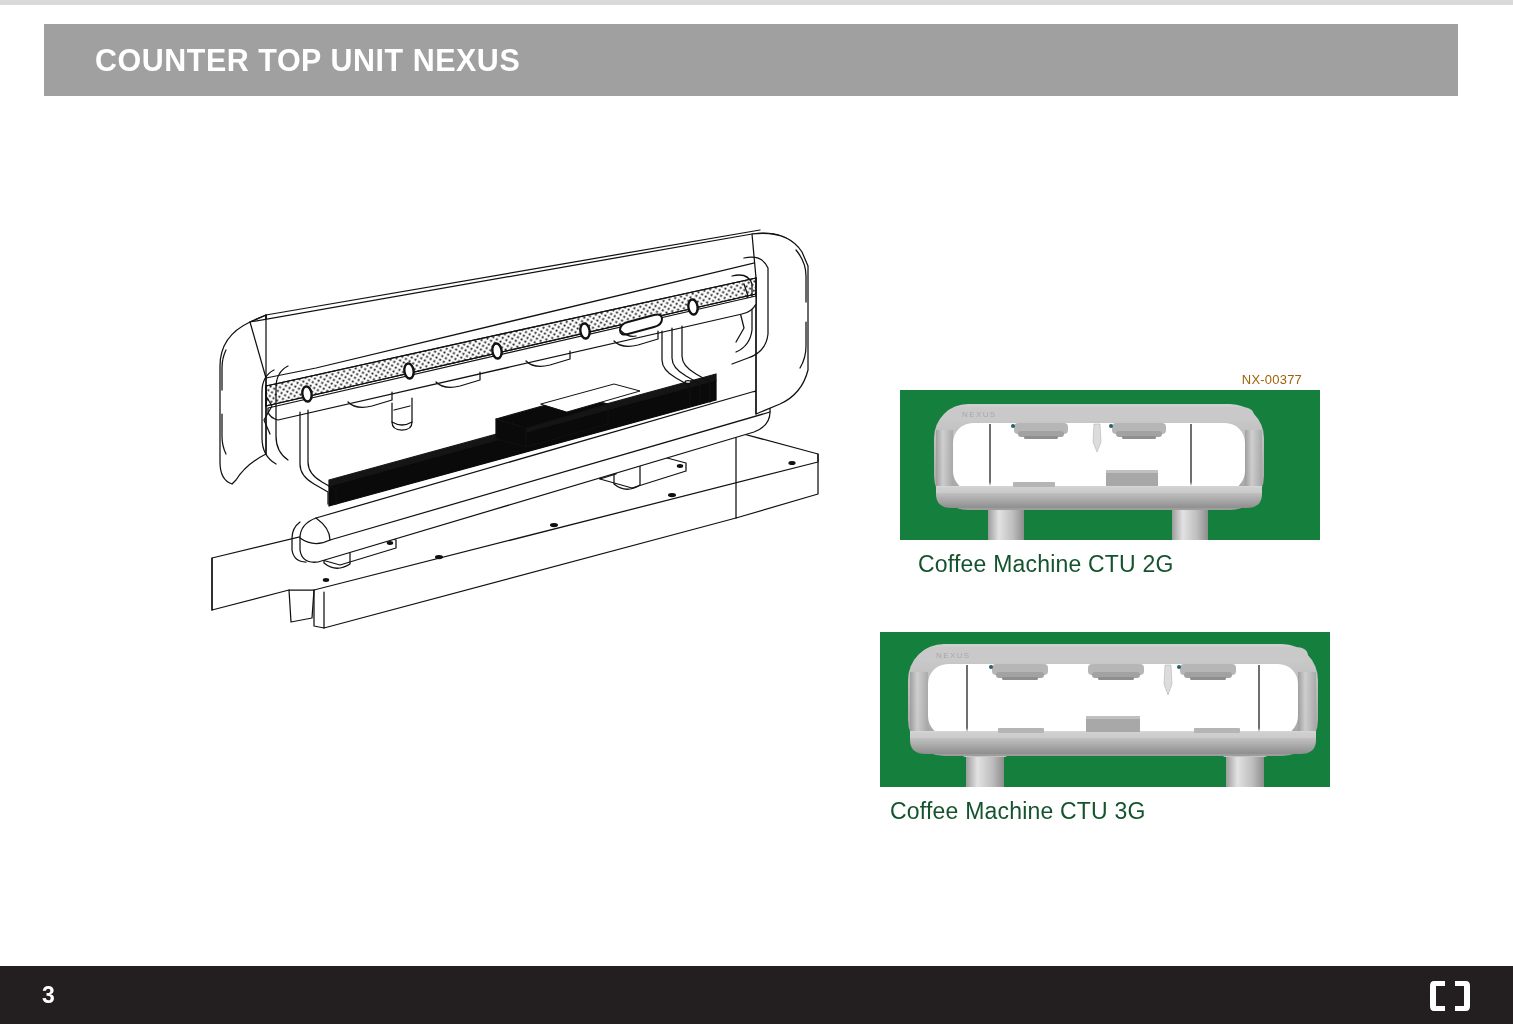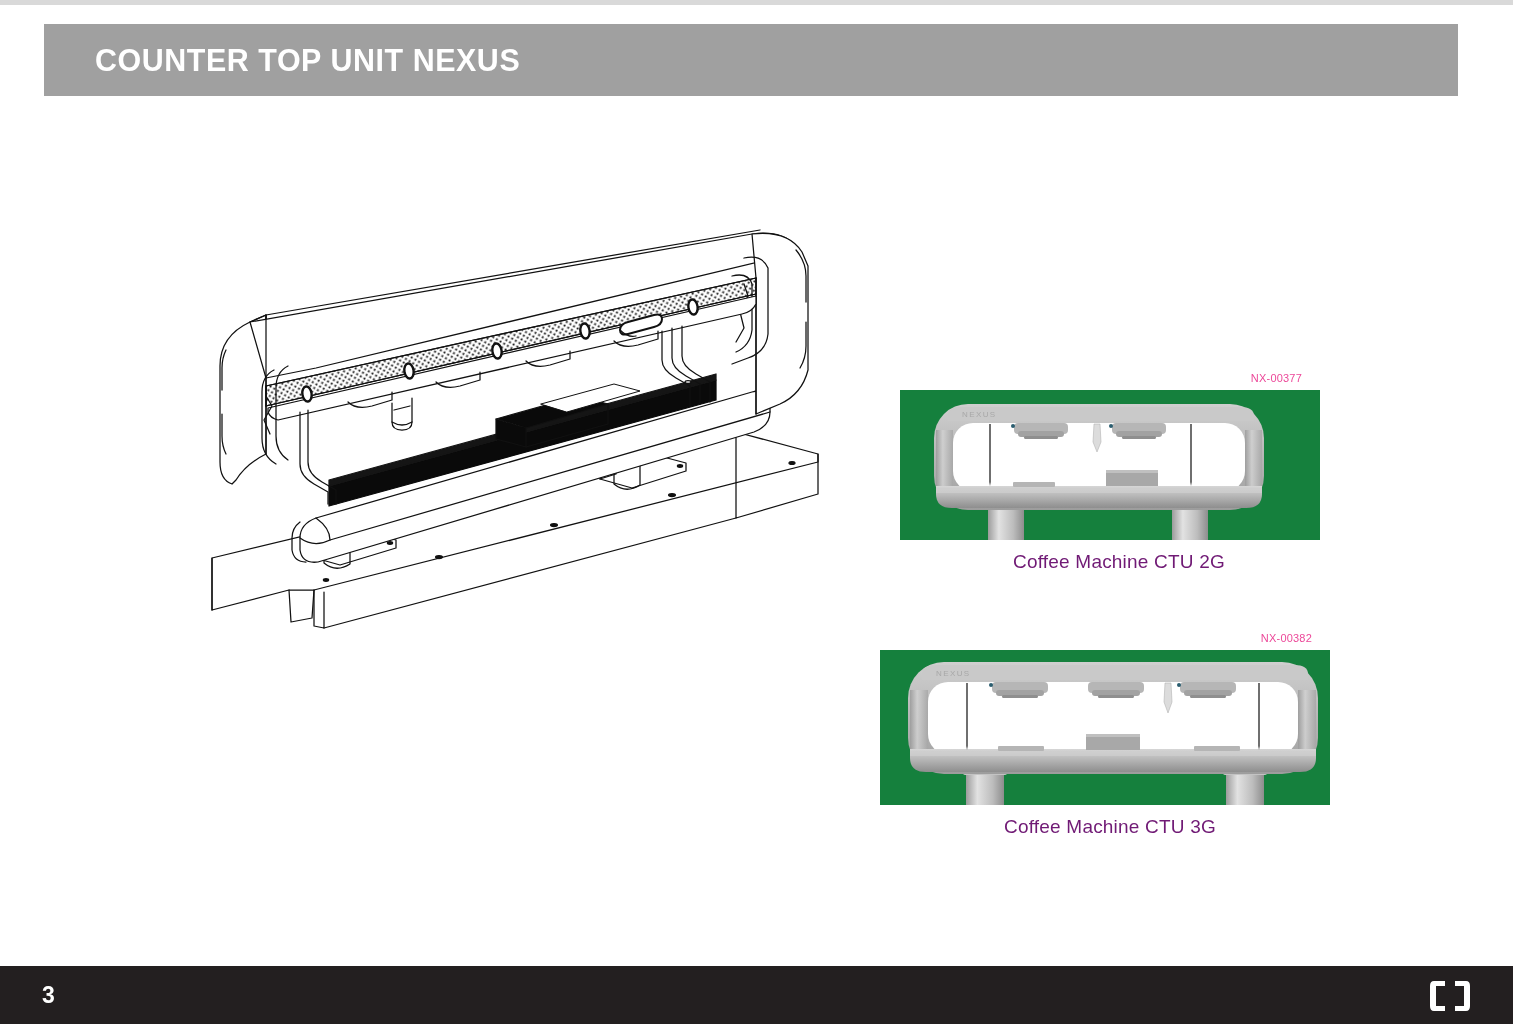--- a/index.html
+++ b/index.html
@@ -53,40 +53,39 @@
   .main-drawing svg { display: block; width: 100%; height: 100%; }
 
   
   .figure {
     position: absolute;
   }
   .fig-2g { left: 900px; top: 372px; width: 420px; }
   .fig-3g { left: 880px; top: 632px; width: 450px; }
 
   .fig-code {
-    font-size: 11px;
-    color: #ec4899;
+    font-size: 13px;
+    color: #a16207;
     text-align: right;
     padding-right: 18px;
     letter-spacing: 0.2px;
     height: 18px;
   }
   .fig-img {
     position: relative;
     background: #15803d;
   }
   .fig-2g .fig-img { width: 420px; height: 150px; }
   .fig-3g .fig-img { width: 450px; height: 155px; }
   .fig-img svg { display: block; width: 100%; height: 100%; }
 
   .fig-caption {
     margin-top: 11px;
-    text-align: center;
-    font-size: 19px;
-    color: #701a75;
+    font-size: 23px;
+    color: #14532d;
     letter-spacing: 0.2px;
   }
   .fig-2g .fig-caption { width: 420px; padding-left: 18px; box-sizing: border-box; }
   .fig-3g .fig-caption { width: 450px; padding-left: 10px; box-sizing: border-box; }
 
   
   .footer {
     position: absolute;
     left: 0; top: 966px;
     width: 1513px; height: 58px;
@@ -293,21 +292,20 @@
 
       <rect x="206" y="80" width="52" height="16" fill="#a8a8a8"></rect>
       <rect x="206" y="80" width="52" height="3" fill="#c0c0c0"></rect>
       <rect x="113" y="92" width="42" height="5" rx="1" fill="#b5b5b5"></rect>
     </svg>
   </div>
   <div class="fig-caption">Coffee Machine CTU 2G</div>
 </div>
 
 <div class="figure fig-3g">
-  <div class="fig-code">NX-00382</div>
   <div class="fig-img">
     <svg viewBox="0 0 450 155" xmlns="http://www.w3.org/2000/svg">
       <defs>
         <linearGradient id="g3top" x1="0" y1="0" x2="0" y2="1">
           <stop offset="0%" stop-color="#cfcfcf"></stop>
           <stop offset="45%" stop-color="#b9b9b9"></stop>
           <stop offset="100%" stop-color="#9d9d9d"></stop>
         </linearGradient>
         <linearGradient id="g3bot" x1="0" y1="0" x2="0" y2="1">
           <stop offset="0%" stop-color="#d6d6d6"></stop>

